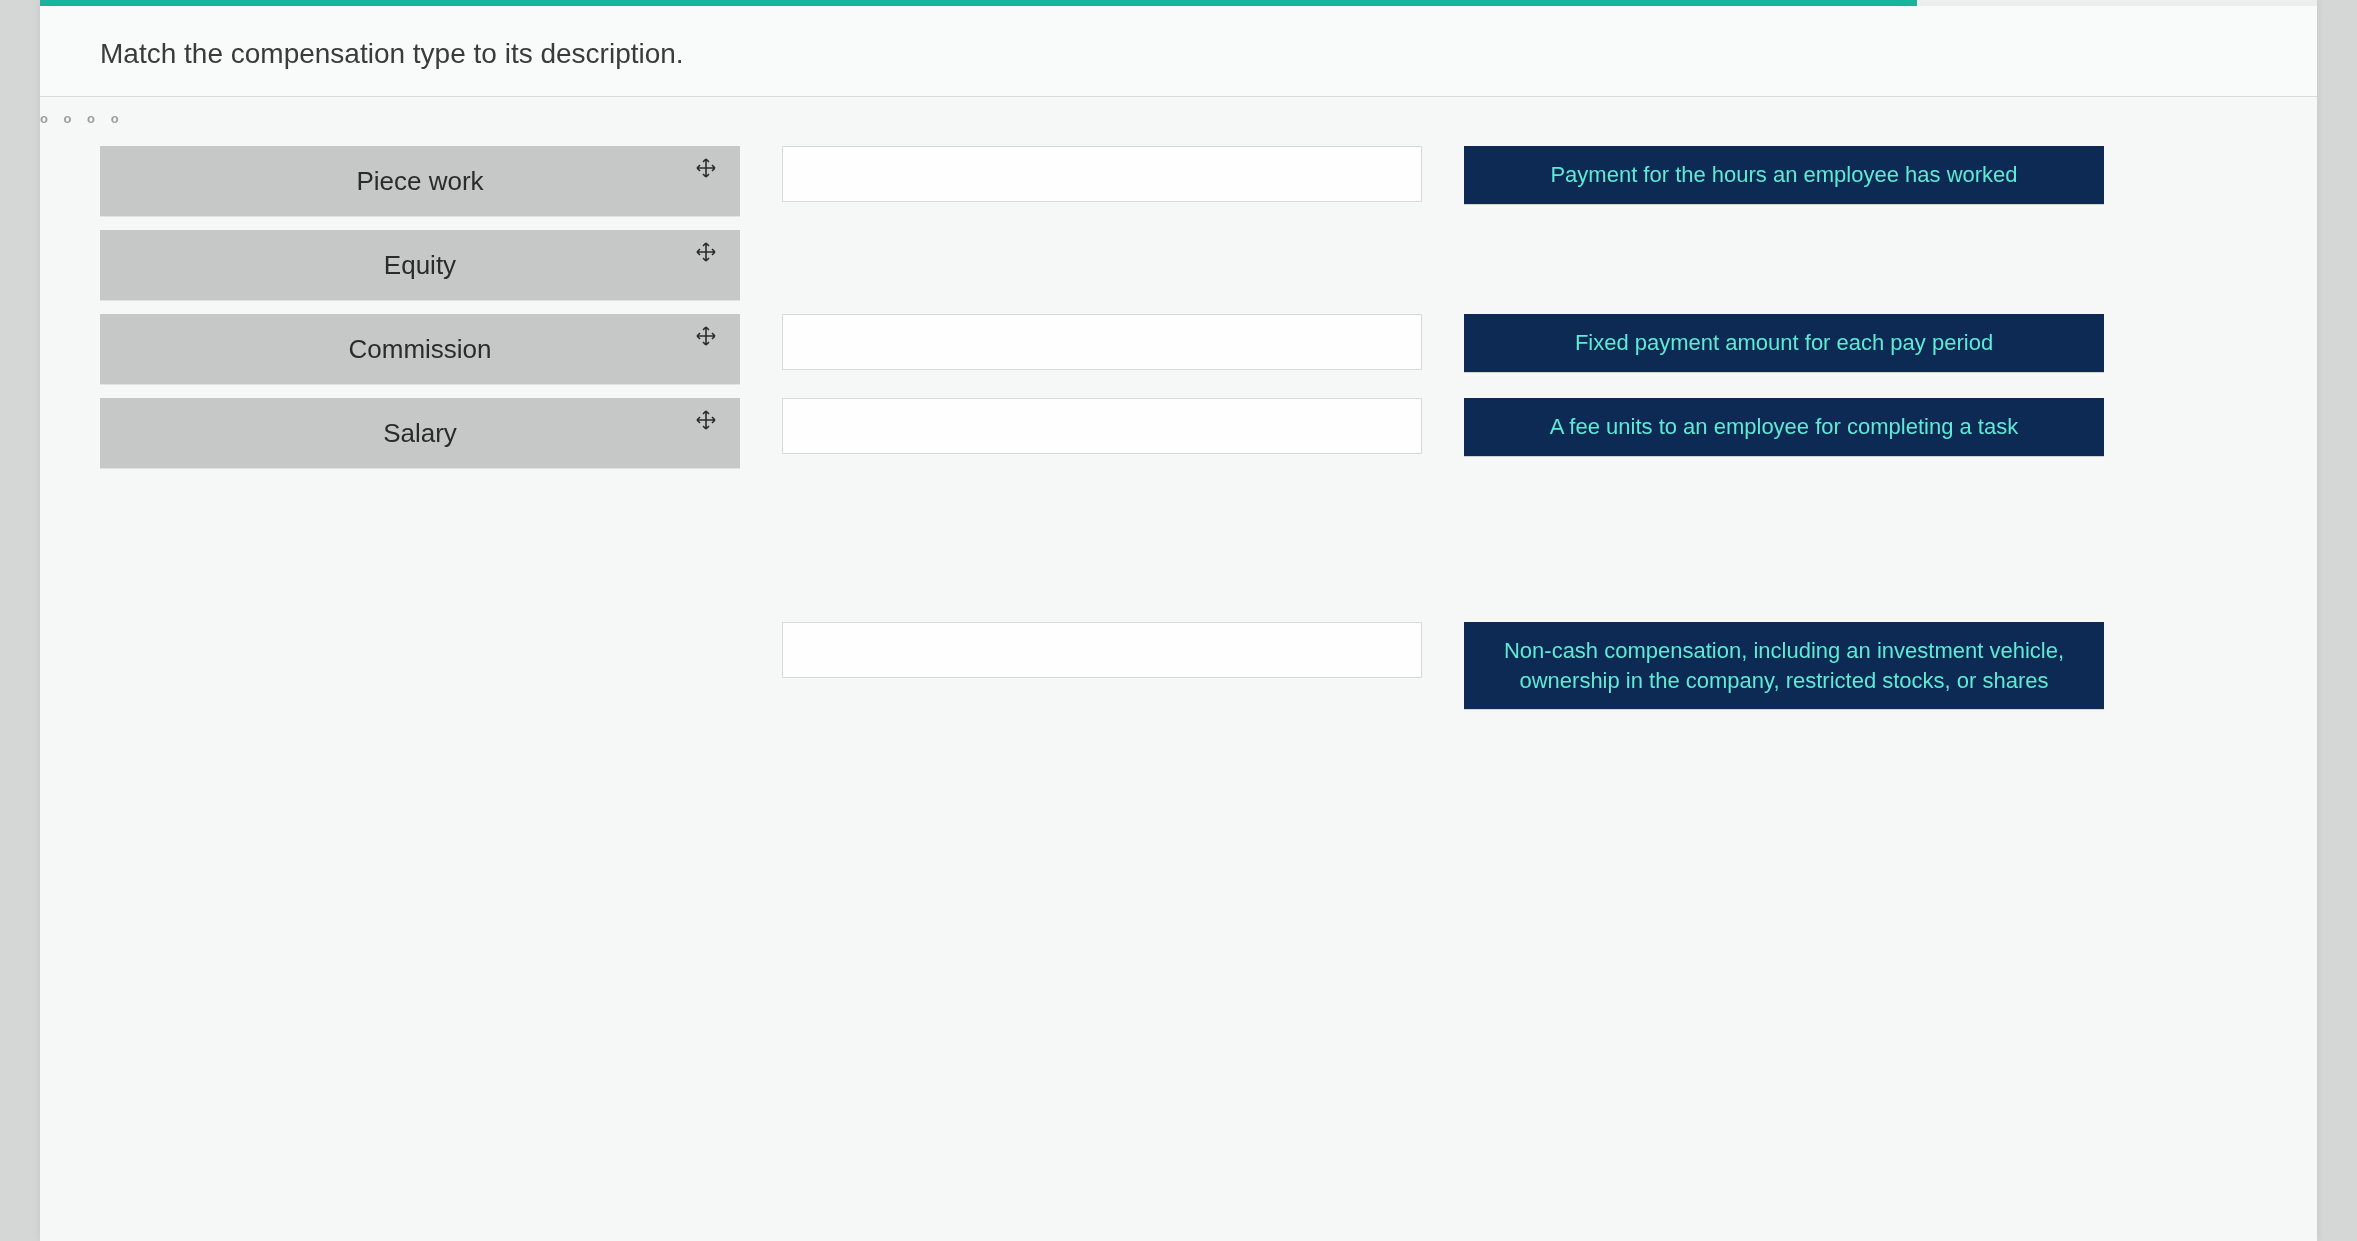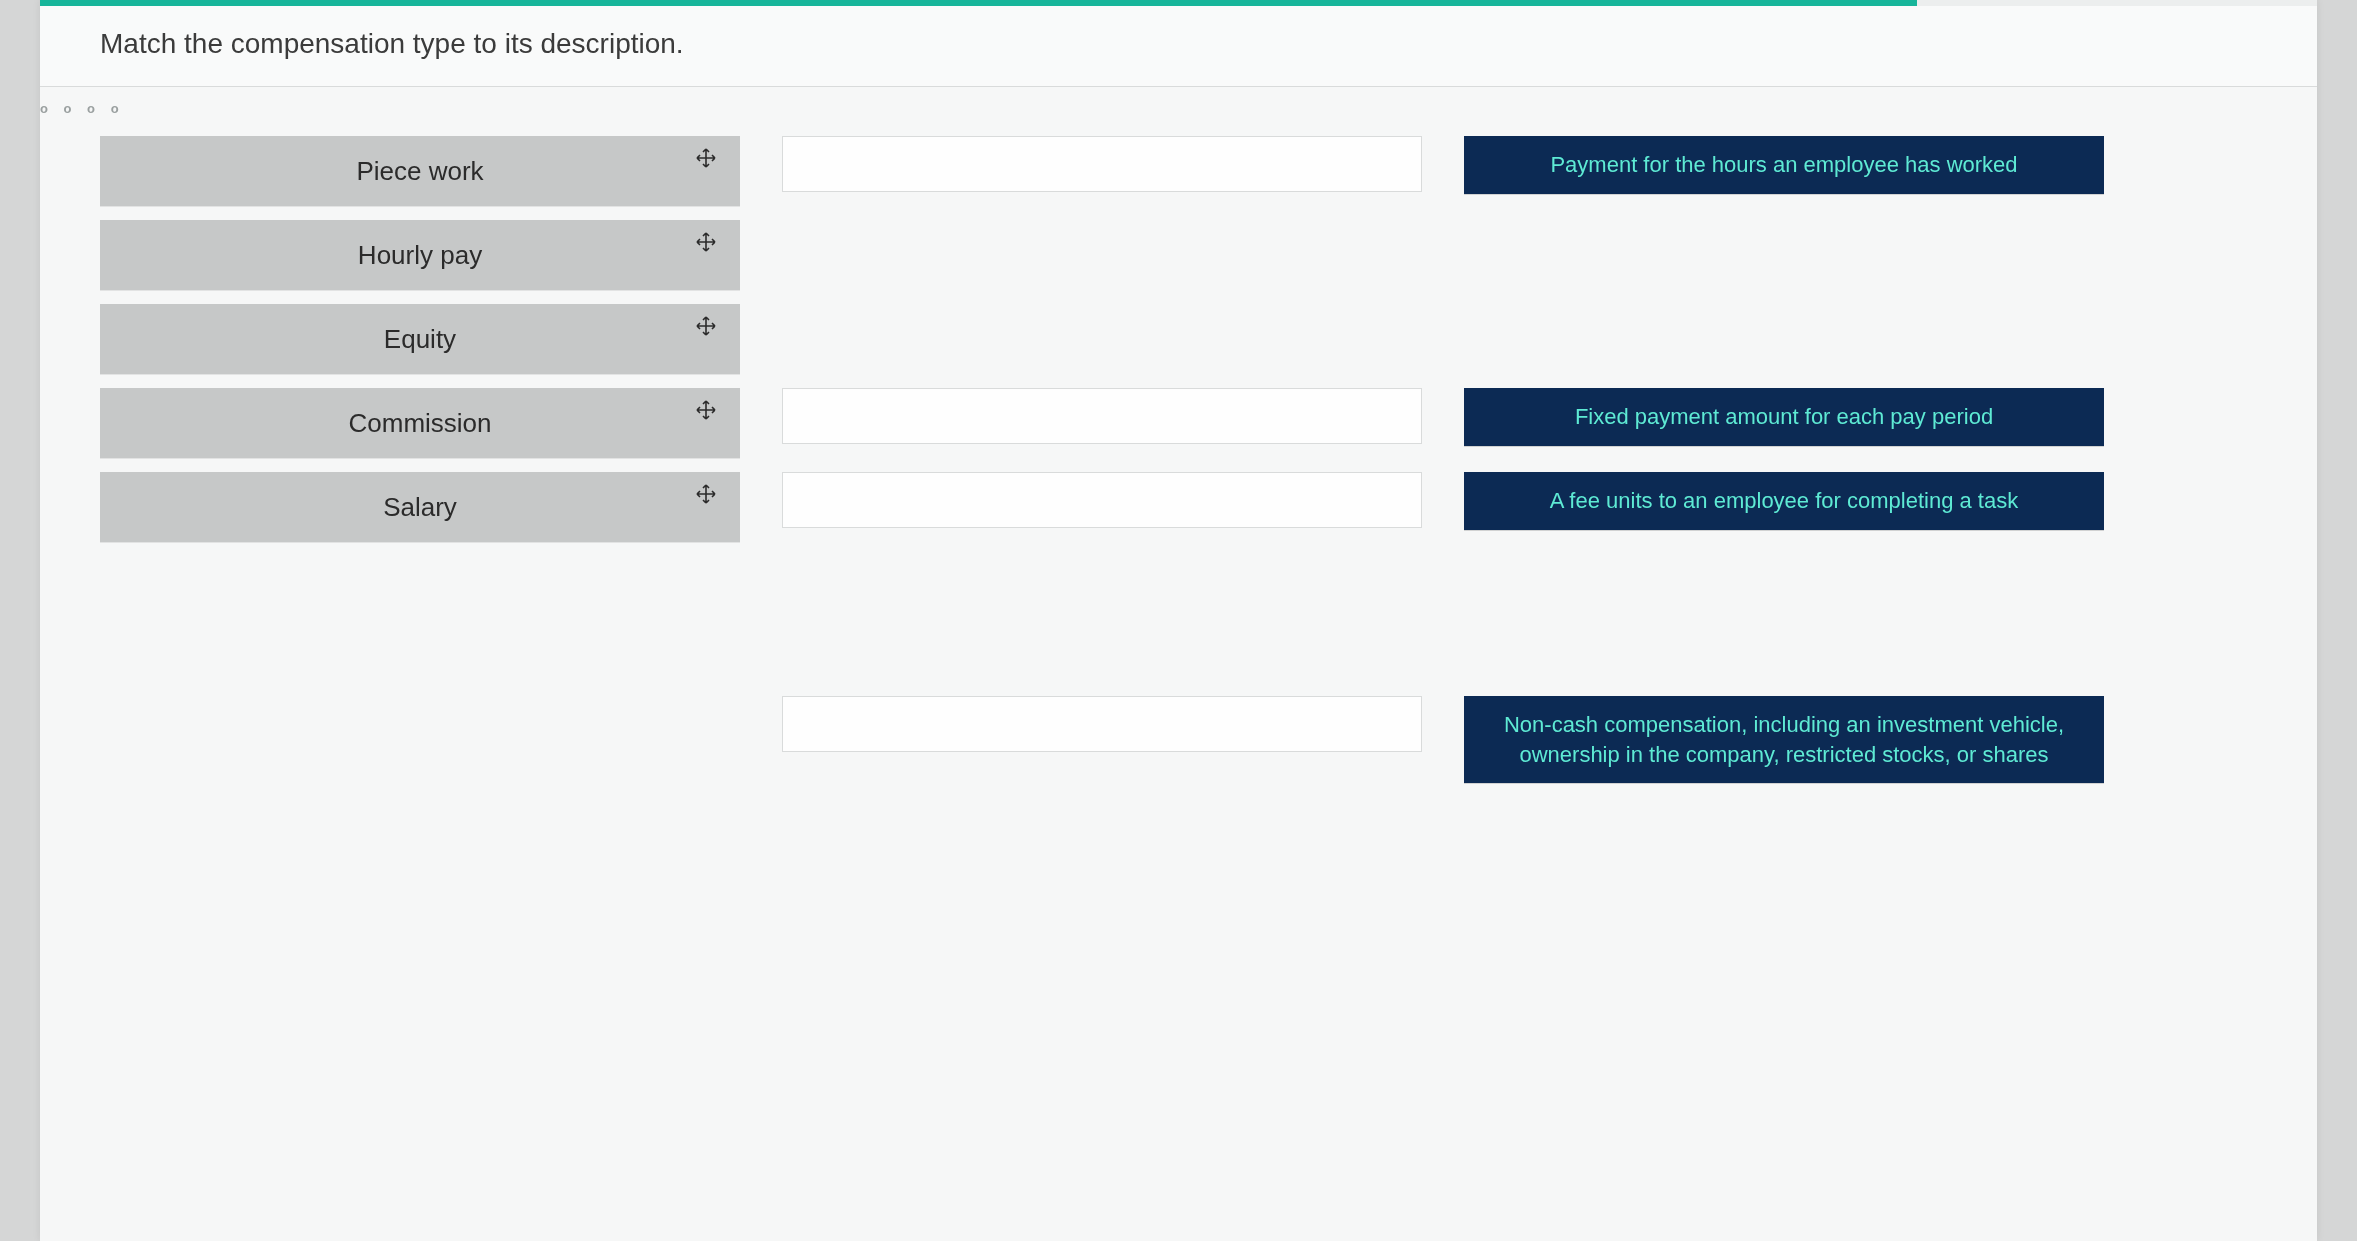--- a/index.html
+++ b/index.html
@@ -15,21 +15,21 @@
     min-height: 100%;
     box-shadow: 0 0 8px rgba(0,0,0,0.08);
   }
   .topbar {
     height: 6px;
     display: flex;
   }
   .topbar .seg-green { flex: 1; background: #17b59a; }
   .topbar .seg-white { width: 400px; background: #eceeee; }
   .question-header {
-    padding: 22px 60px 26px 60px;
+    padding: 32px 60px 26px 60px;
     font-size: 28px;
     color: #3b3b3b;
     border-bottom: 1px solid #d9dbdb;
     background: #f9fafa;
   }
   .dots {
     padding: 14px 0 10px 0;
     color: #9aa0a0;
     letter-spacing: 6px;
     font-size: 13px;
@@ -121,38 +121,20 @@
       <div class="mid-col">
         <div class="dropzone"></div>
       </div>
       <div class="right-col">
         <div class="description">
           <span>Payment for the hours an employee has worked</span>
         </div>
       </div>
     </div>
 
-    <div class="row">
-      <div class="left-col">
-        <div class="draggable">
-          <span>Hourly pay</span>
-          <span class="move-icon">
-            <svg viewBox="0 0 24 24" fill="none" stroke="currentColor" stroke-width="1.6">
-              <path d="M12 3v18M3 12h18M12 3l-3 3M12 3l3 3M12 21l-3-3M12 21l3-3M3 12l3-3M3 12l3 3M21 12l-3-3M21 12l-3 3"></path>
-            </svg>
-          </span>
-        </div>
-      </div>
-      <div class="mid-col">
-          <div class="spacer"></div>
-        </div>
-      <div class="right-col">
-          <div class="spacer"></div>
-        </div>
-    </div>
 
     <div class="row">
       <div class="left-col">
         <div class="draggable">
           <span>Equity</span>
           <span class="move-icon">
             <svg viewBox="0 0 24 24" fill="none" stroke="currentColor" stroke-width="1.6">
               <path d="M12 3v18M3 12h18M12 3l-3 3M12 3l3 3M12 21l-3-3M12 21l3-3M3 12l3-3M3 12l3 3M21 12l-3-3M21 12l-3 3"></path>
             </svg>
           </span>

